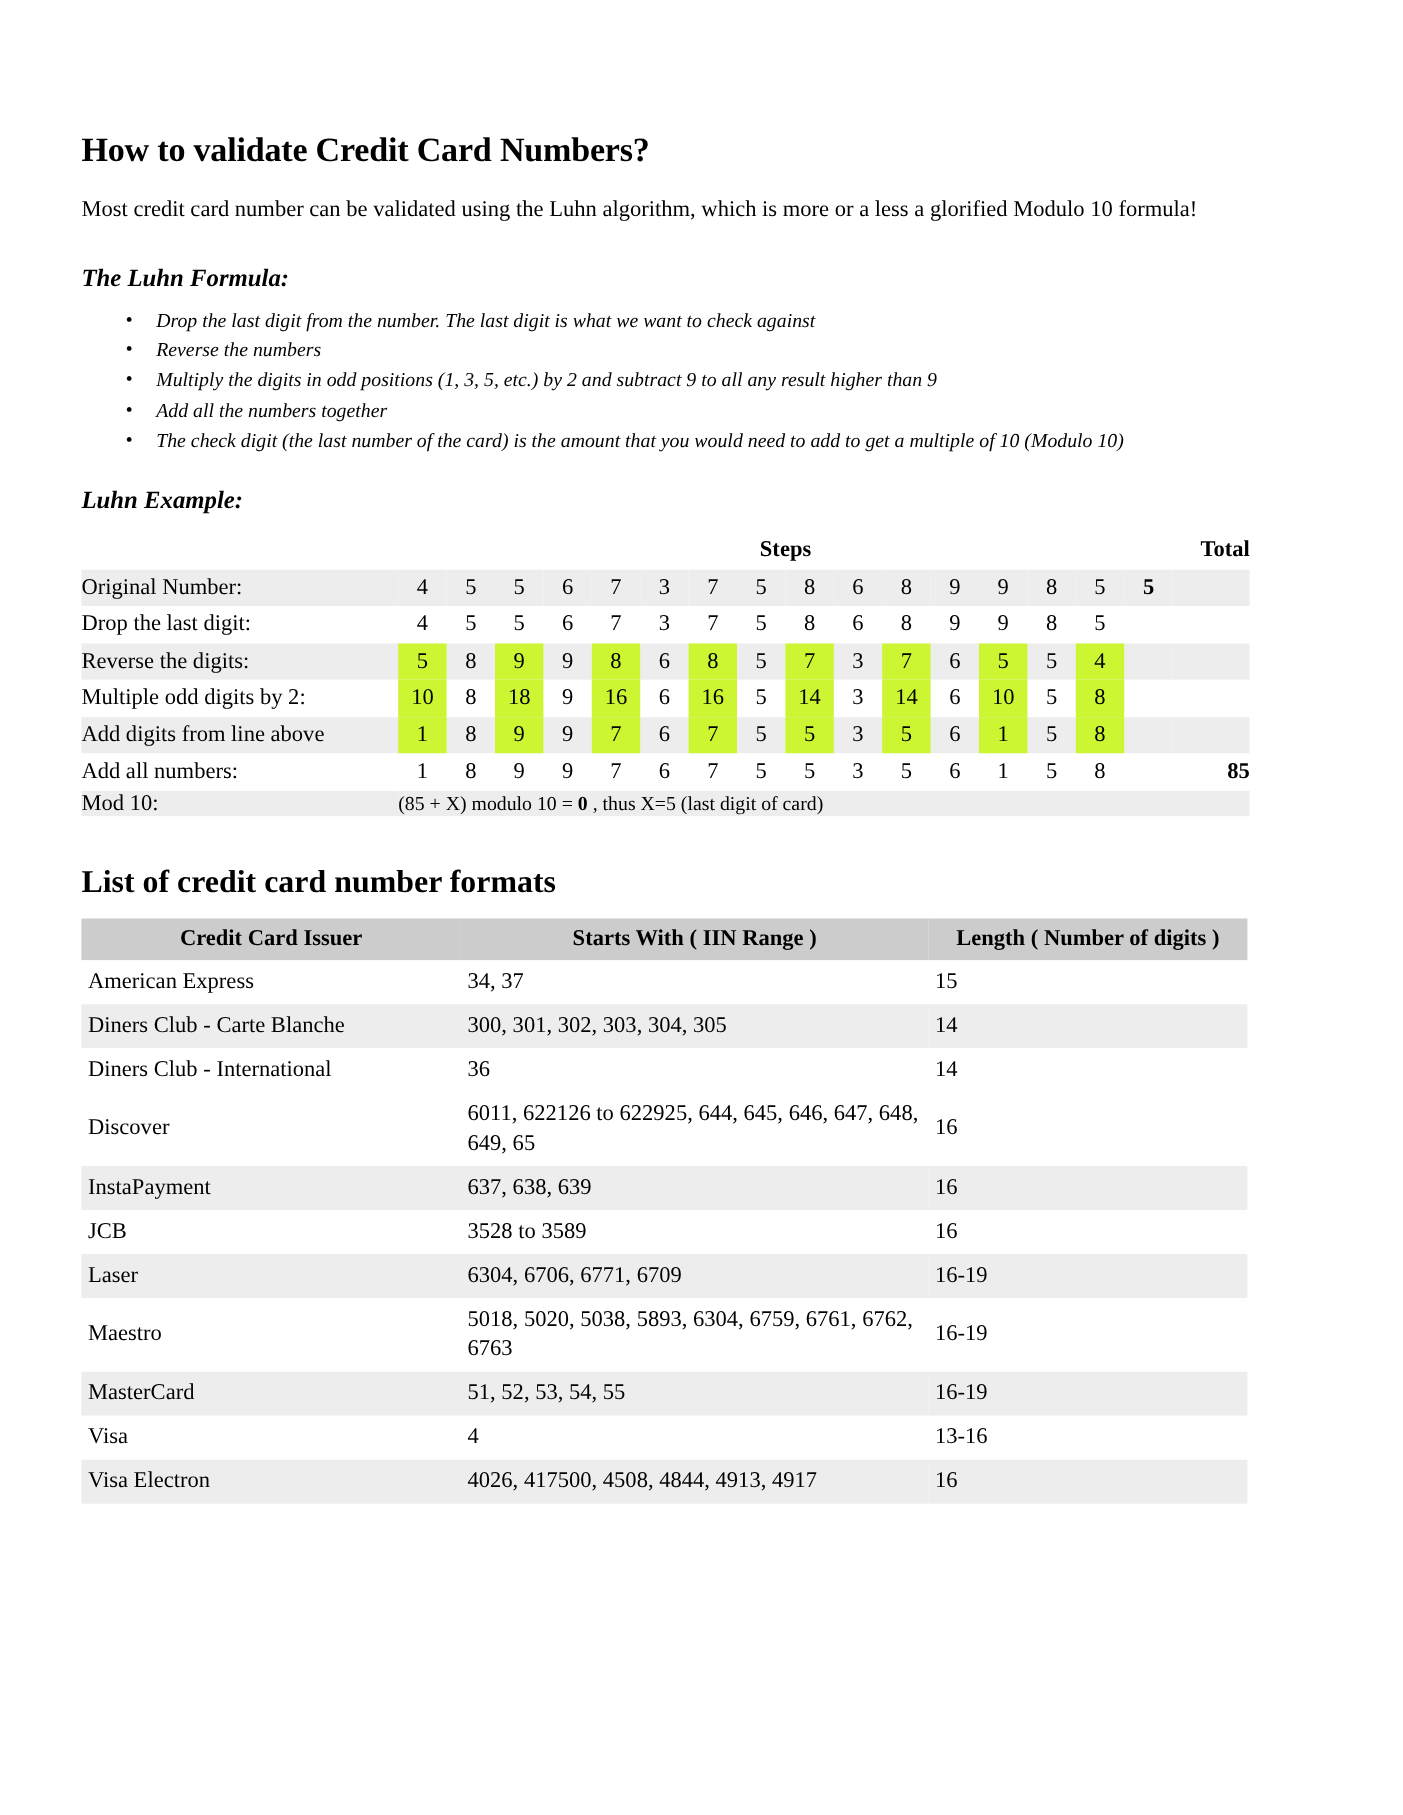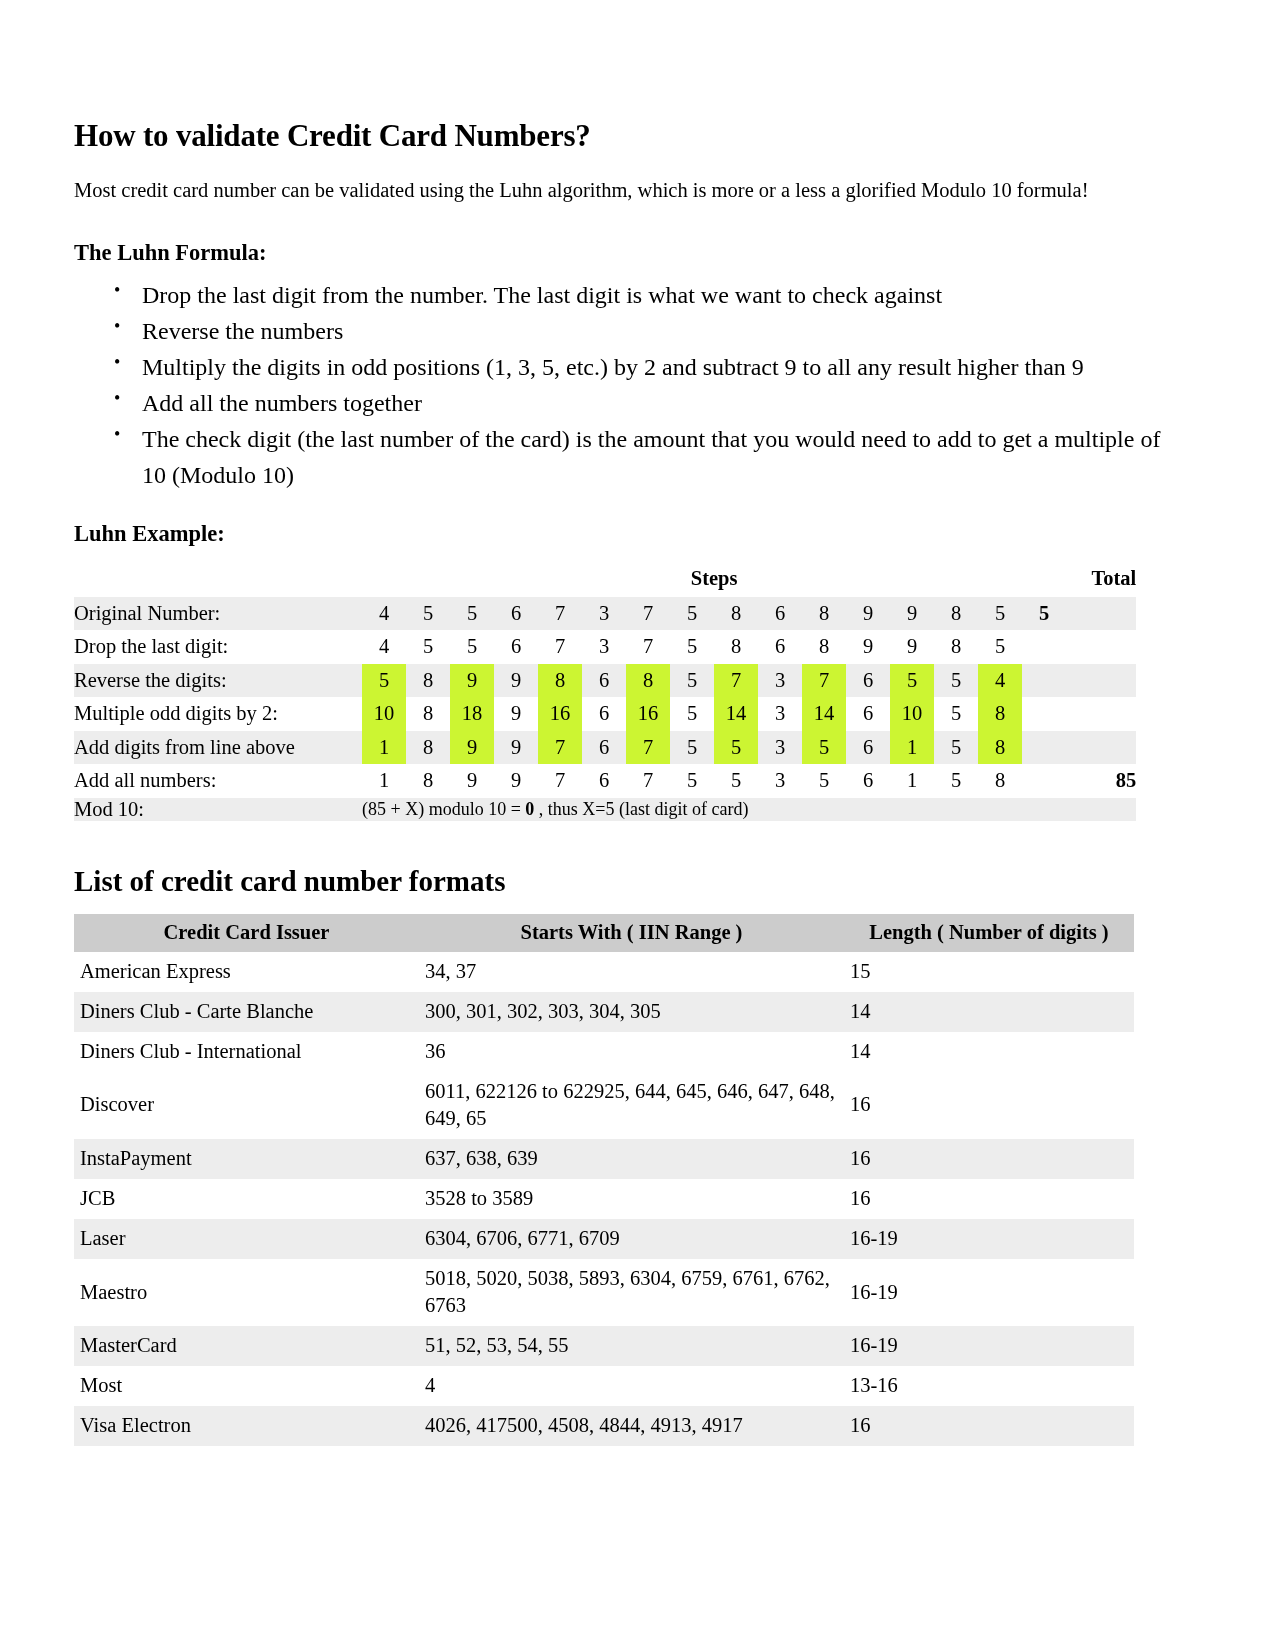--- a/index.html
+++ b/index.html
@@ -28,42 +28,44 @@
   p.intro {
     font-size: 20.5px;
     line-height: 1.45;
     margin: 0 0 34px 0;
     max-width: 1070px;
   }
   h2.section-head {
     font-size: 22.5px;
     font-weight: bold;
     margin: 0 0 12px 0;
+    font-style: italic;
   }
   h2.luhn-example-head {
     margin-top: 28px;
     margin-bottom: 20px;
   }
   h1.formats-title {
     font-size: 29px;
     font-weight: bold;
     margin: 44px 0 16px 0;
   }
 
   ul.formula-list {
     margin: 0 0 0 0;
     padding-left: 68px;
     list-style: none;
   }
   ul.formula-list li {
-    font-size: 24px;
+    font-size: 18px;
     line-height: 1.465;
     position: relative;
     margin-bottom: 1px;
     max-width: 1020px;
+    font-style: italic;
   }
   ul.formula-list li::before {
     content: "\2022";
     position: absolute;
     left: -28px;
     top: -1px;
     font-size: 18px;
   }
 
   
@@ -376,21 +378,21 @@
           <td class="issuer">Maestro</td>
           <td class="iin">5018, 5020, 5038, 5893, 6304, 6759, 6761, 6762, 6763</td>
           <td class="len">16-19</td>
         </tr>
         <tr class="shade">
           <td class="issuer">MasterCard</td>
           <td class="iin">51, 52, 53, 54, 55</td>
           <td class="len">16-19</td>
         </tr>
         <tr class="plain">
-          <td class="issuer">Most</td>
+          <td class="issuer">Visa</td>
           <td class="iin">4</td>
           <td class="len">13-16</td>
         </tr>
         <tr class="shade">
           <td class="issuer">Visa Electron</td>
           <td class="iin">4026, 417500, 4508, 4844, 4913, 4917</td>
           <td class="len">16</td>
         </tr>
       </tbody>
   </table>

